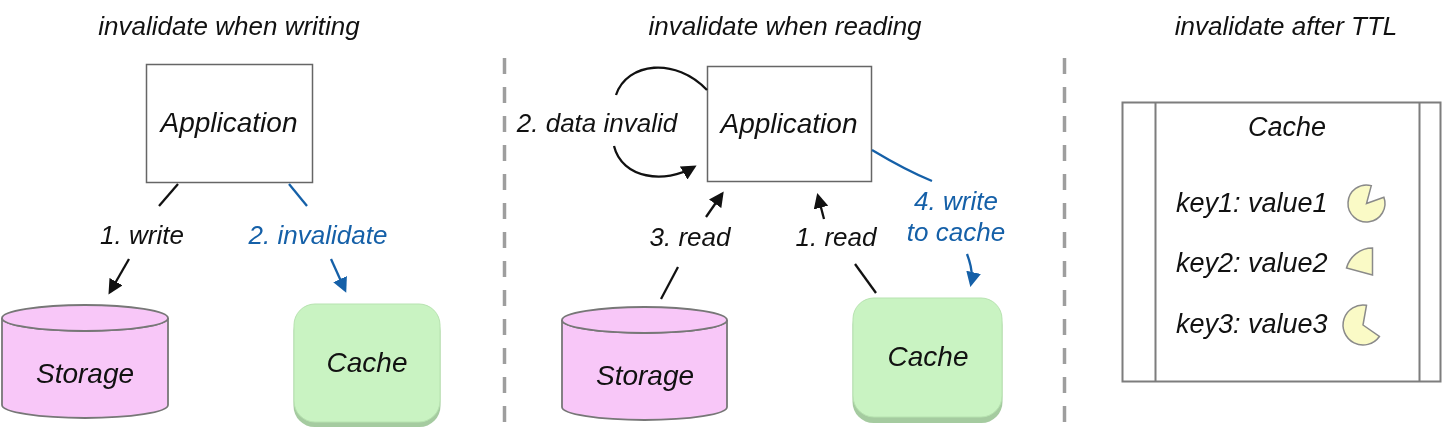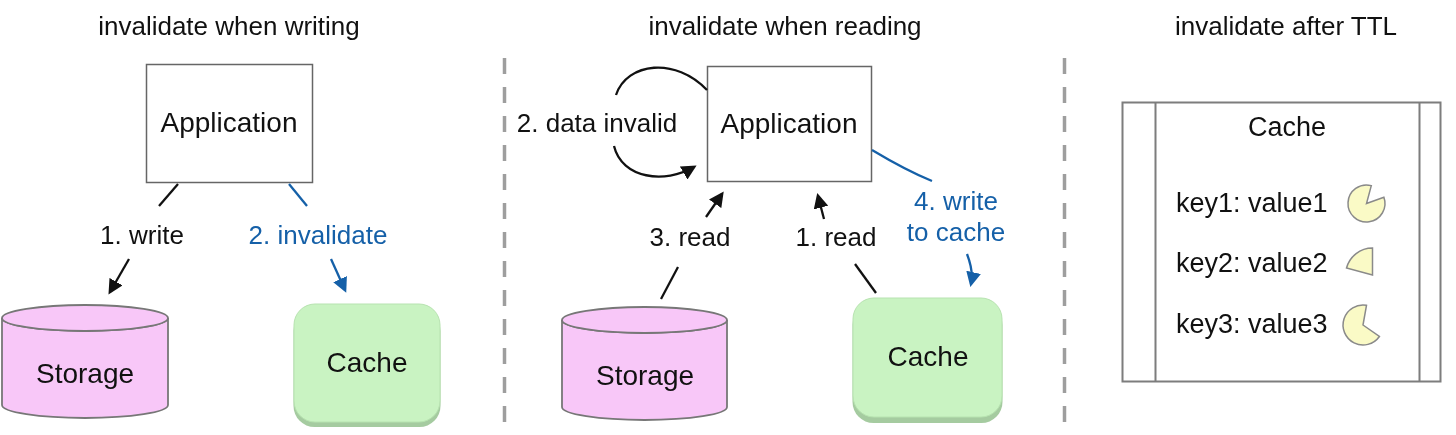--- a/index.html
+++ b/index.html
@@ -2,20 +2,21 @@
 <html><head>
 <meta charset="utf-8">
 <style>
   html, body { margin: 0; padding: 0; background: #ffffff; }
   .canvas {
     position: relative;
     width: 1456px;
     height: 435px;
     background: #ffffff;
     overflow: hidden;
+    font-style: italic;
   }
   svg text {
     font-family: "Liberation Sans", "DejaVu Sans", sans-serif;
     fill: #111111;
   }
   .title-text   { font-size: 26px; }
   .node-text    { font-size: 28px; }
   .label-text   { font-size: 26px; }
   .kv-text      { font-size: 27px; }
   .cache-hdr    { font-size: 27px; }

